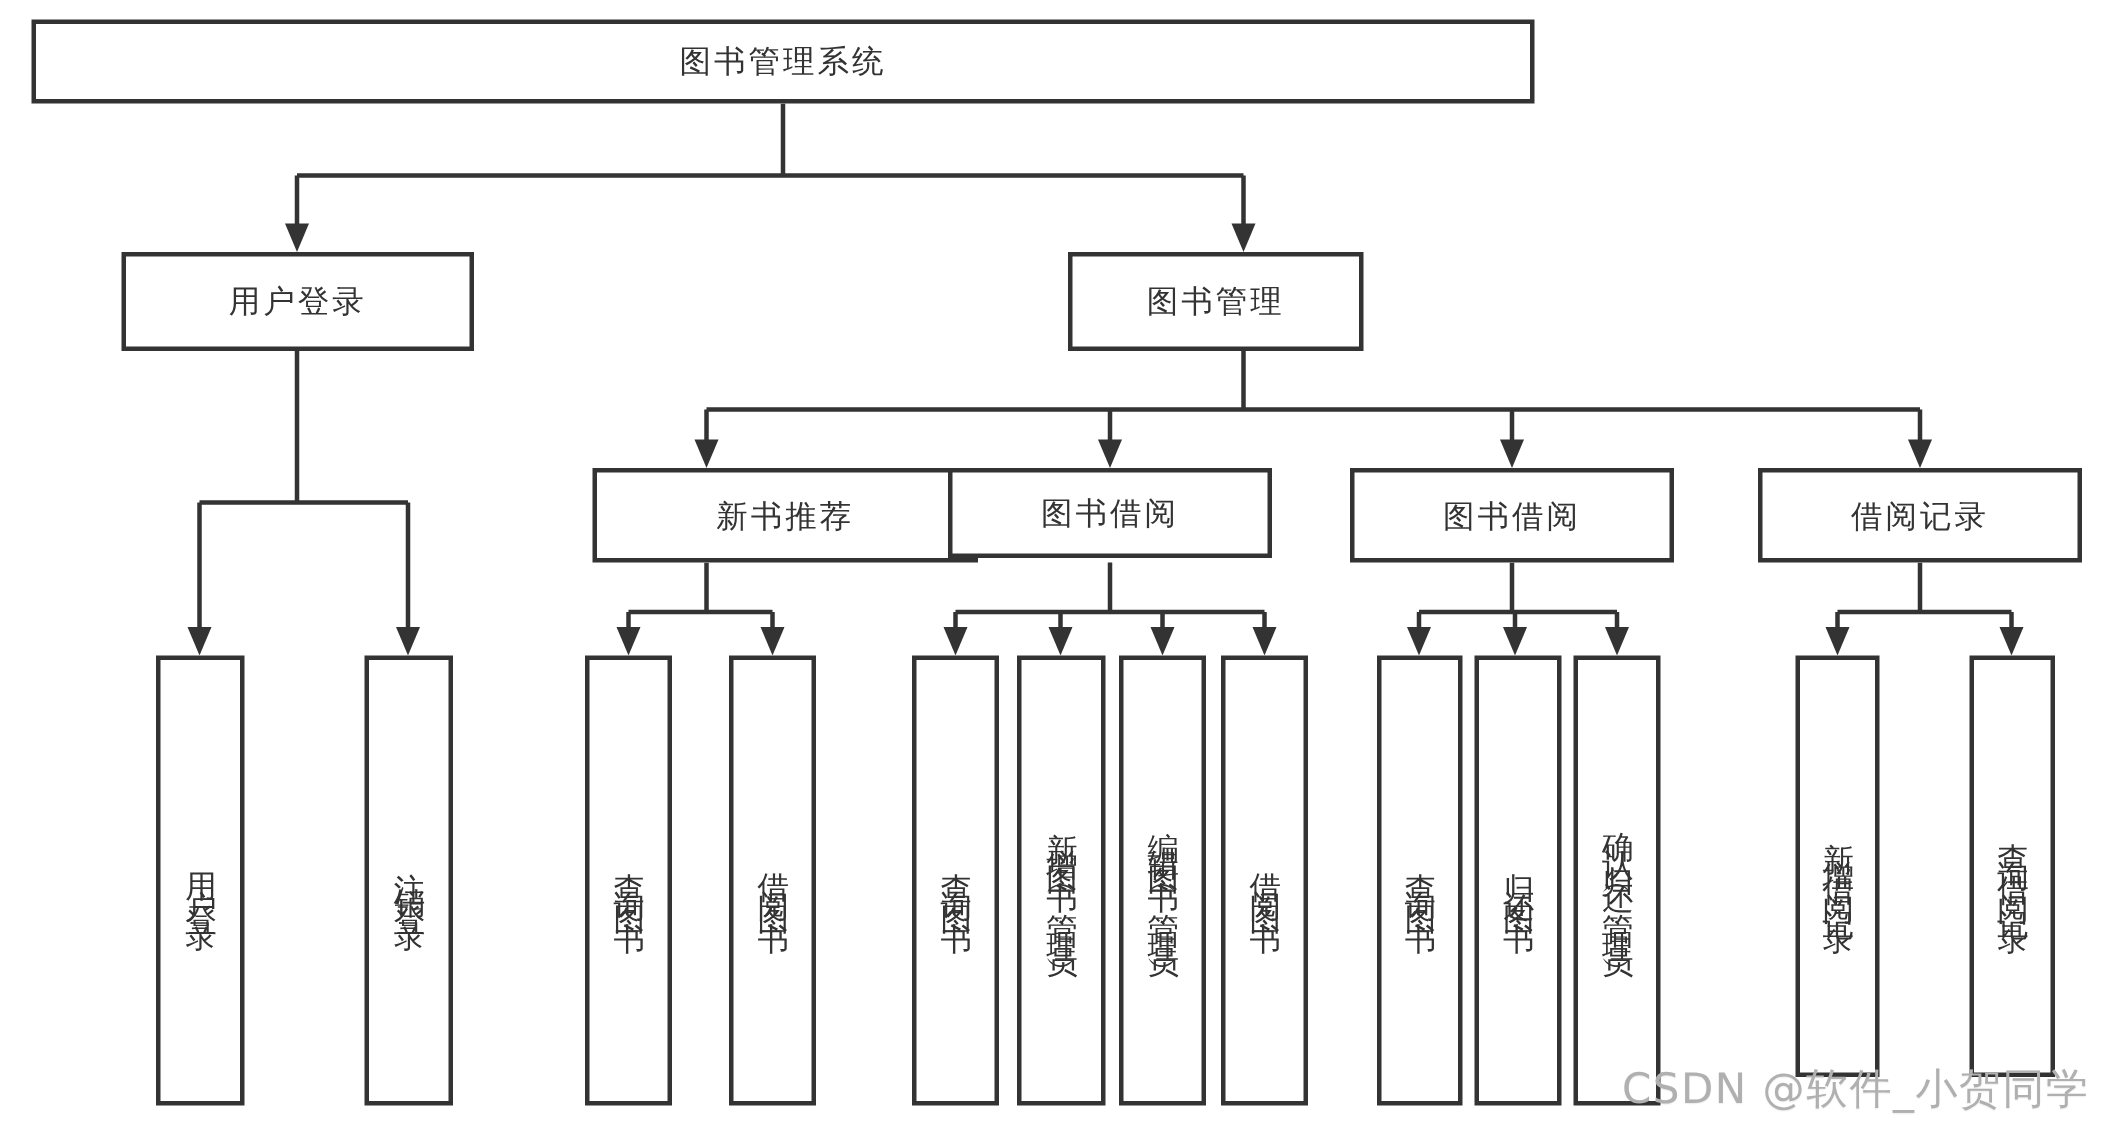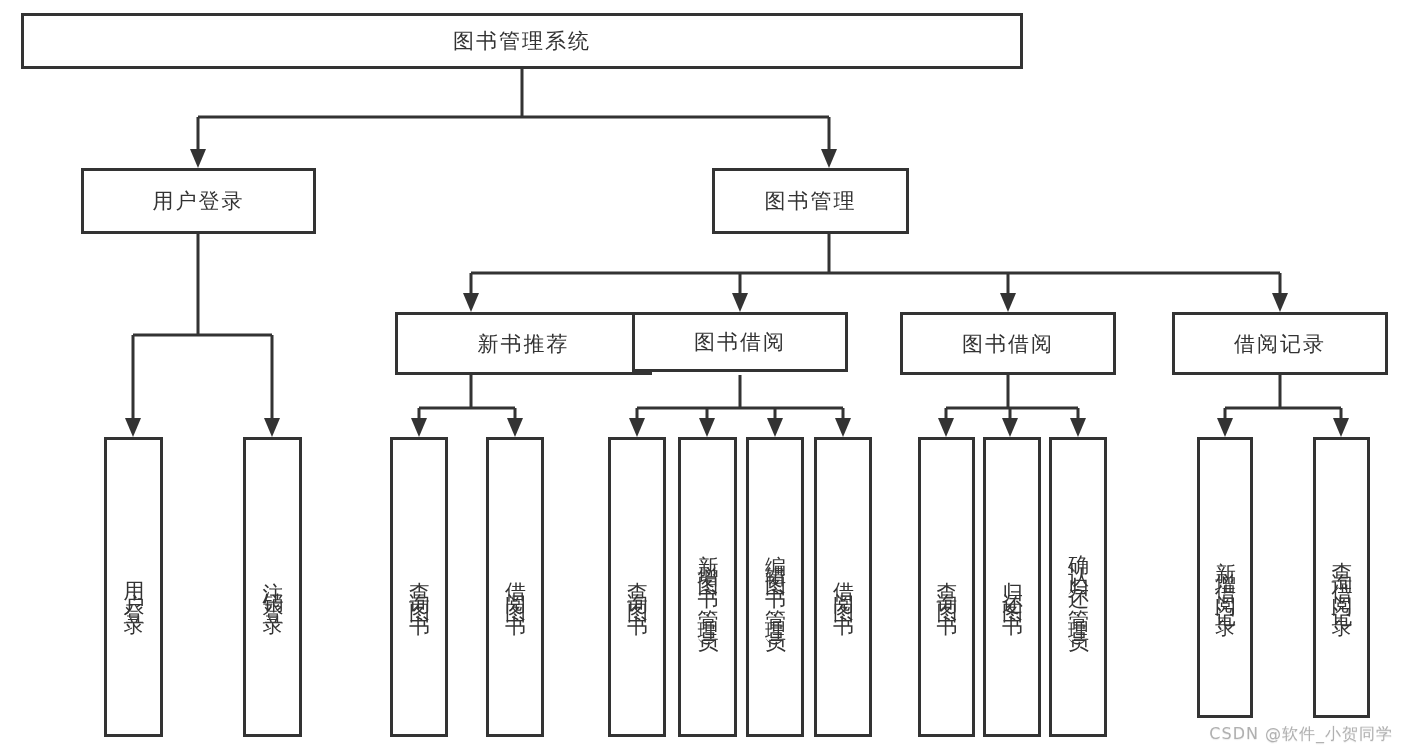--- a/index.html
+++ b/index.html
@@ -16,21 +16,21 @@
     font-size:21px;letter-spacing:2px;color:#333333;white-space:nowrap;
   }
   .vbox{z-index:1;}
   .vlabel{
     writing-mode:vertical-rl;text-orientation:mixed;
     font-size:21px;letter-spacing:11px;color:#333333;line-height:1;
     white-space:nowrap;
   }
   .watermark{
     position:absolute;right:12px;bottom:2px;z-index:2;
-    font-size:16px;color:#b0b0b0;letter-spacing:1px;white-space:nowrap;
+    font-size:28px;color:#b0b0b0;letter-spacing:1px;white-space:nowrap;
     text-shadow:0 1px 1px rgba(0,0,0,0.08);
   }
 </style>
 </head>
 <body>
 
 <div class="canvas">
 
   <svg class="connectors" viewBox="0 0 1405 747" xmlns="http://www.w3.org/2000/svg">
     <g stroke="#333333" stroke-width="3" fill="none">

